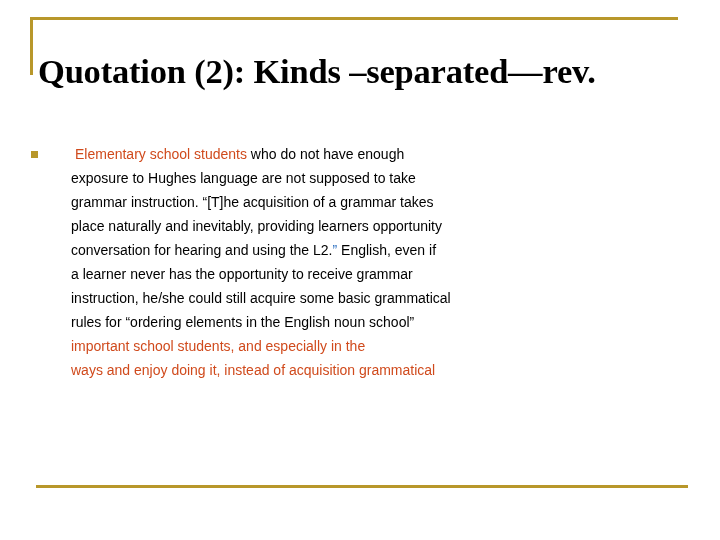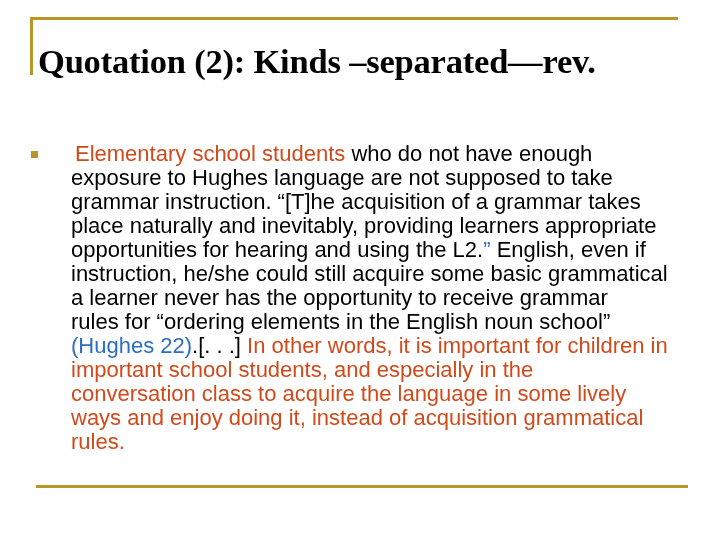--- a/index.html
+++ b/index.html
@@ -1,54 +1,51 @@
 <!DOCTYPE html>
 <html><head>
 <meta charset="utf-8">
 <style>
   html, body { margin:0; padding:0; background:#ffffff; }
   body { width:720px; height:540px; position:relative; overflow:hidden; }
   .rule-top { position:absolute; left:30px; top:17px; width:648px; height:3px; background:#b8972a; }
   .rule-left { position:absolute; left:30px; top:17px; width:3px; height:58px; background:#b8972a; }
   .rule-bottom { position:absolute; left:36px; top:485px; width:652px; height:3px; background:#b8972a; }
   .title {
-    position:absolute; left:38px; top:42px; margin:0;
+    position:absolute; left:38px; top:52px; margin:0;
     font-family:"Liberation Serif", "DejaVu Serif", serif;
     font-weight:bold; font-size:34.5px; color:#000; letter-spacing:-0.2px;
     white-space:nowrap;
   }
   .bullet { position:absolute; left:31px; top:151px; width:7px; height:7px; background:#b8972a; }
   .body-text {
     position:absolute; left:71px; top:142px; width:640px; margin:0;
     font-family:"Liberation Sans", "DejaVu Sans", sans-serif;
-    font-size:22px; line-height:24px; color:#000;
+    font-size:14px; line-height:24px; color:#000;
   }
   .body-text .line { display:block; white-space:nowrap; }
   .red { color:#d04a1c; }
   .blue { color:#2c6fc0; }
 </style>
 </head>
 <body>
 
 <div class="rule-top"></div>
 <div class="rule-left"></div>
 
 <h1 class="title">Quotation (2): Kinds –separated—rev.</h1>
 
 <div class="bullet"></div>
 
 <div class="body-text" id="body-text">
     <span class="line" style="margin-left: 4px;"><span class="red"> Elementary school students</span><span> who do not have enough</span></span>
     <span class="line"><span>exposure to Hughes language are not supposed to take</span></span>
     <span class="line"><span>grammar instruction. “[T]he acquisition of a grammar takes</span></span>
-    <span class="line"><span>place naturally and inevitably, providing learners appropriate</span></span>
-    <span class="line"><span>opportunities for hearing and using the L2.</span><span class="blue">”</span><span> English, even if</span></span>
+    <span class="line"><span>place naturally and inevitably, providing learners opportunity</span></span>
+    <span class="line"><span>conversation for hearing and using the L2.</span><span class="blue">”</span><span> English, even if</span></span>
+    <span class="line"><span>a learner never has the opportunity to receive grammar</span></span>
     <span class="line"><span>instruction, he/she could still acquire some basic grammatical</span></span>
-    <span class="line"><span>a learner never has the opportunity to receive grammar</span></span>
     <span class="line"><span>rules for “ordering elements in the English noun school”</span></span>
-    <span class="line"><span class="blue">(Hughes 22)</span><span>.[. . .] </span><span class="red">In other words, it is important for children in</span></span>
     <span class="line"><span class="red">important school students, and especially in the</span></span>
-    <span class="line"><span class="red">conversation class to acquire the language in some lively</span></span>
     <span class="line"><span class="red">ways and enjoy doing it, instead of acquisition grammatical</span></span>
-    <span class="line"><span class="red">rules.</span></span>
   </div>
 
 <div class="rule-bottom"></div>
 
 </body></html>

